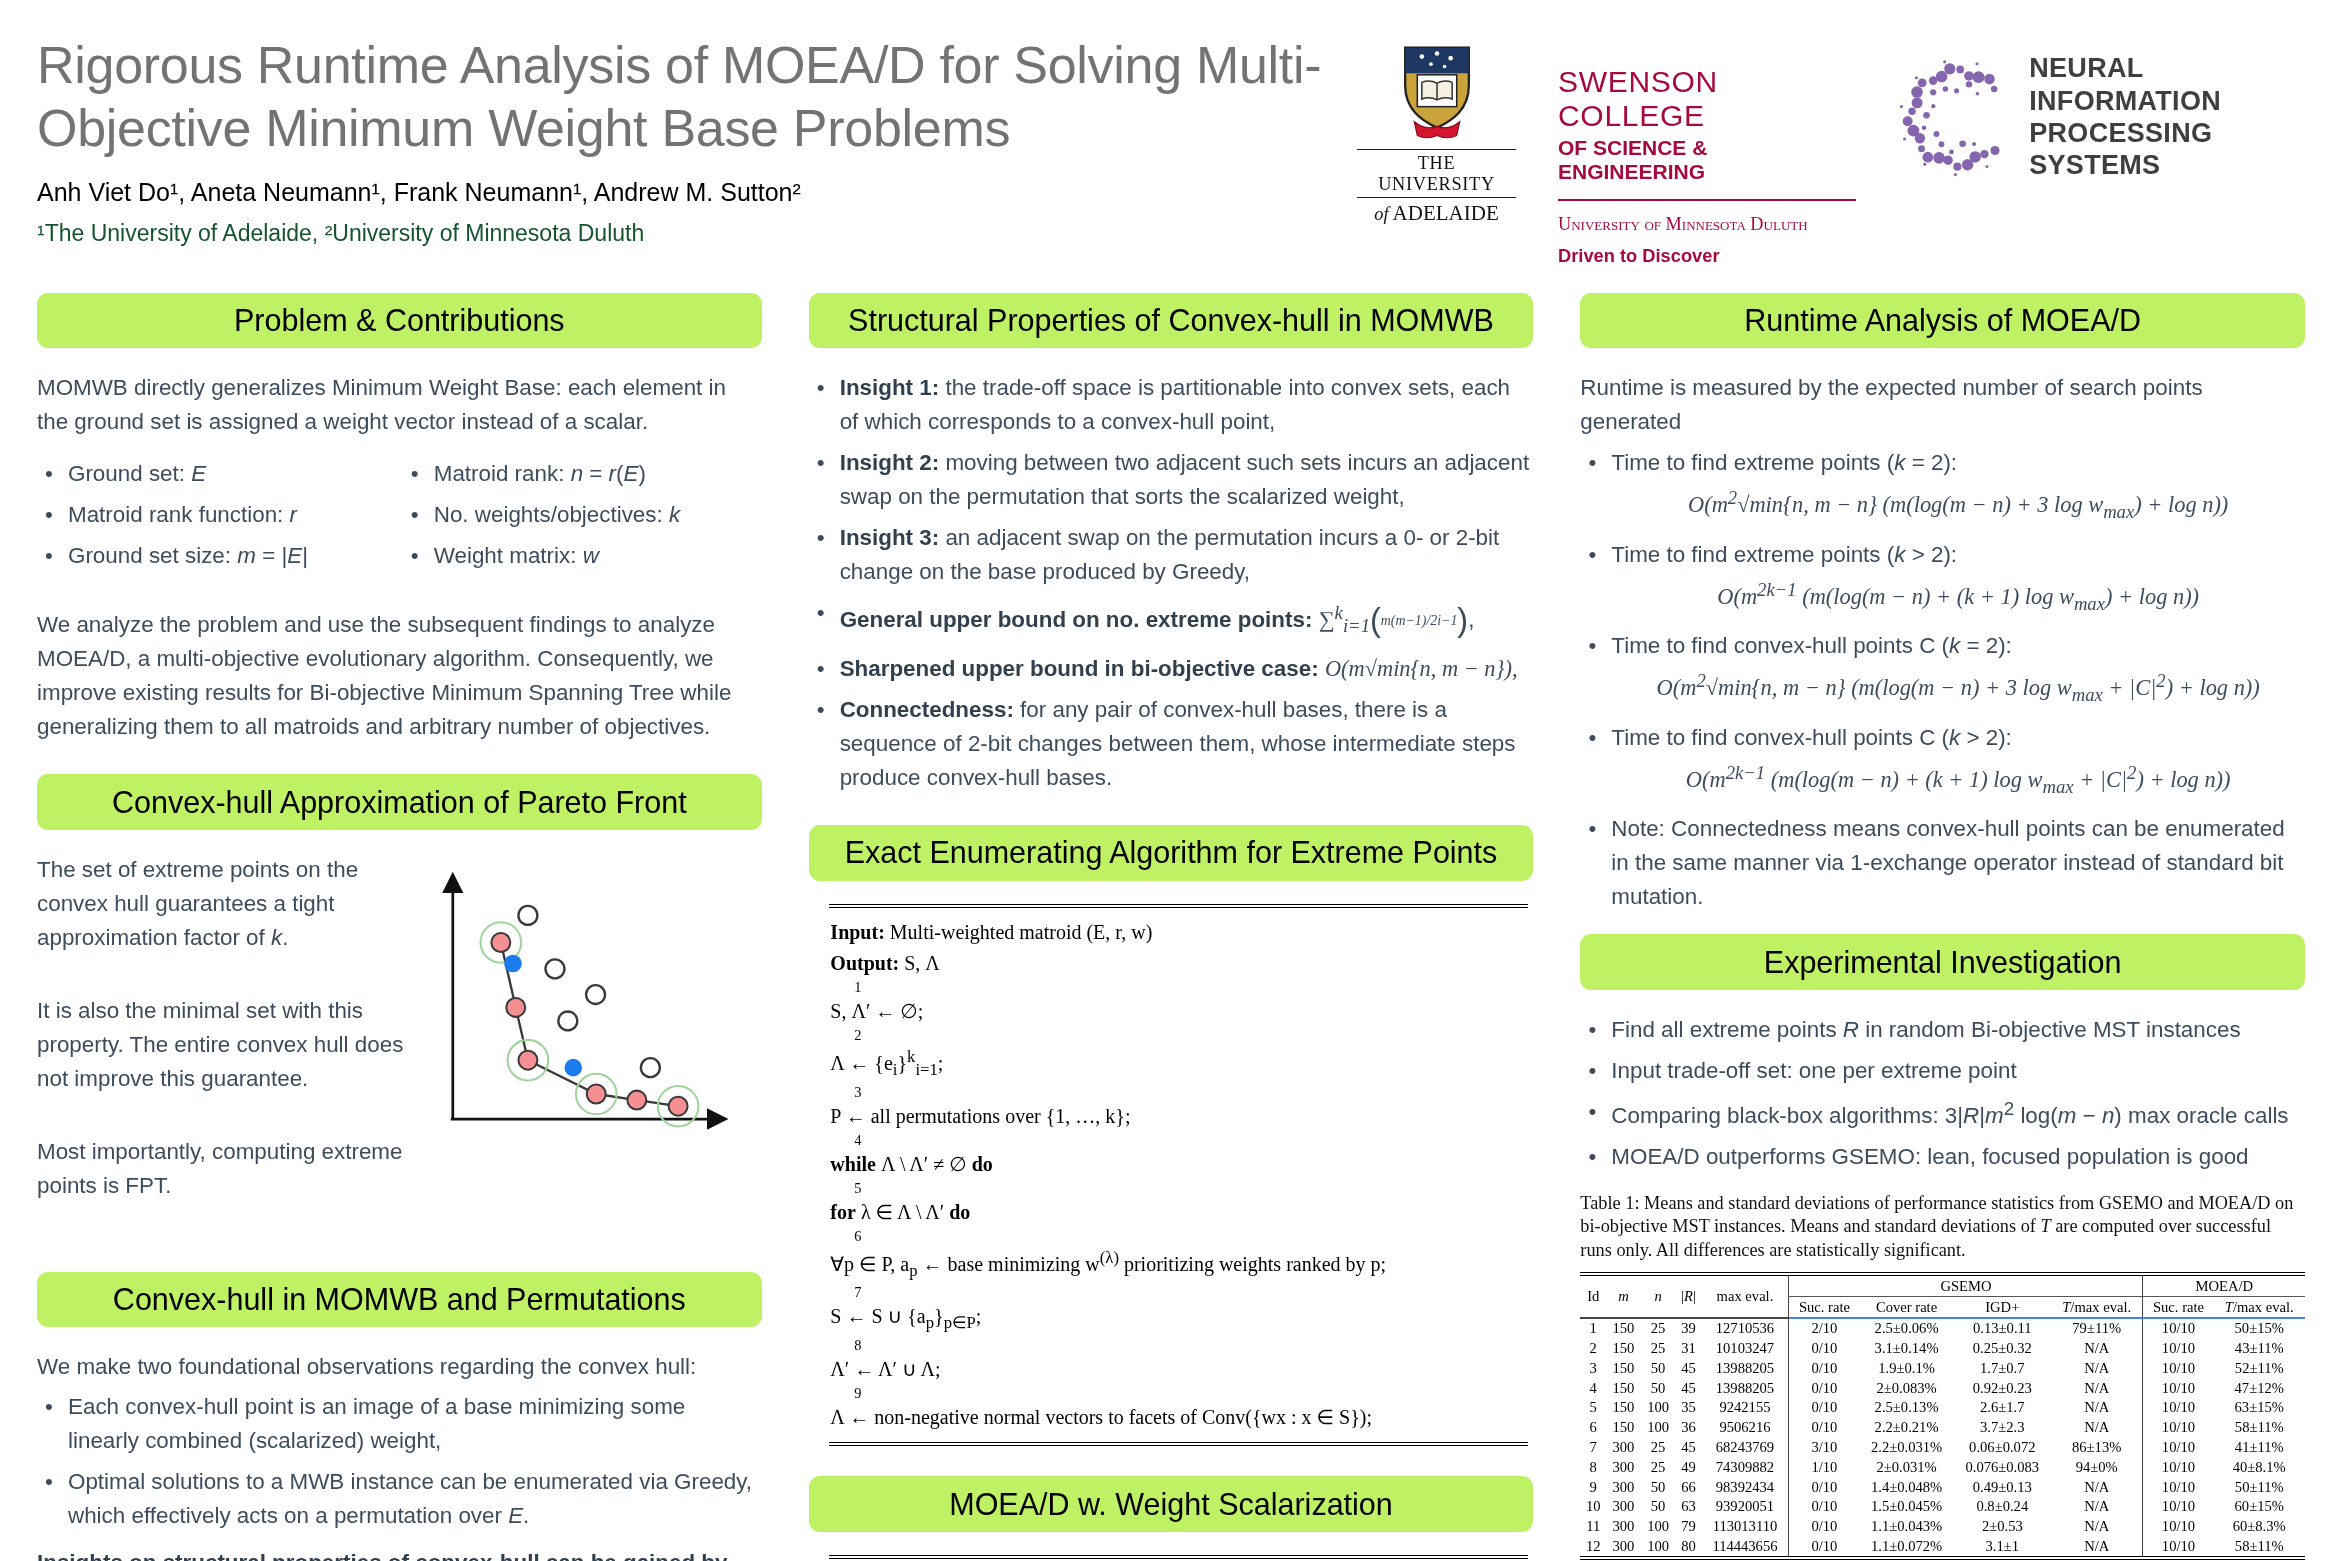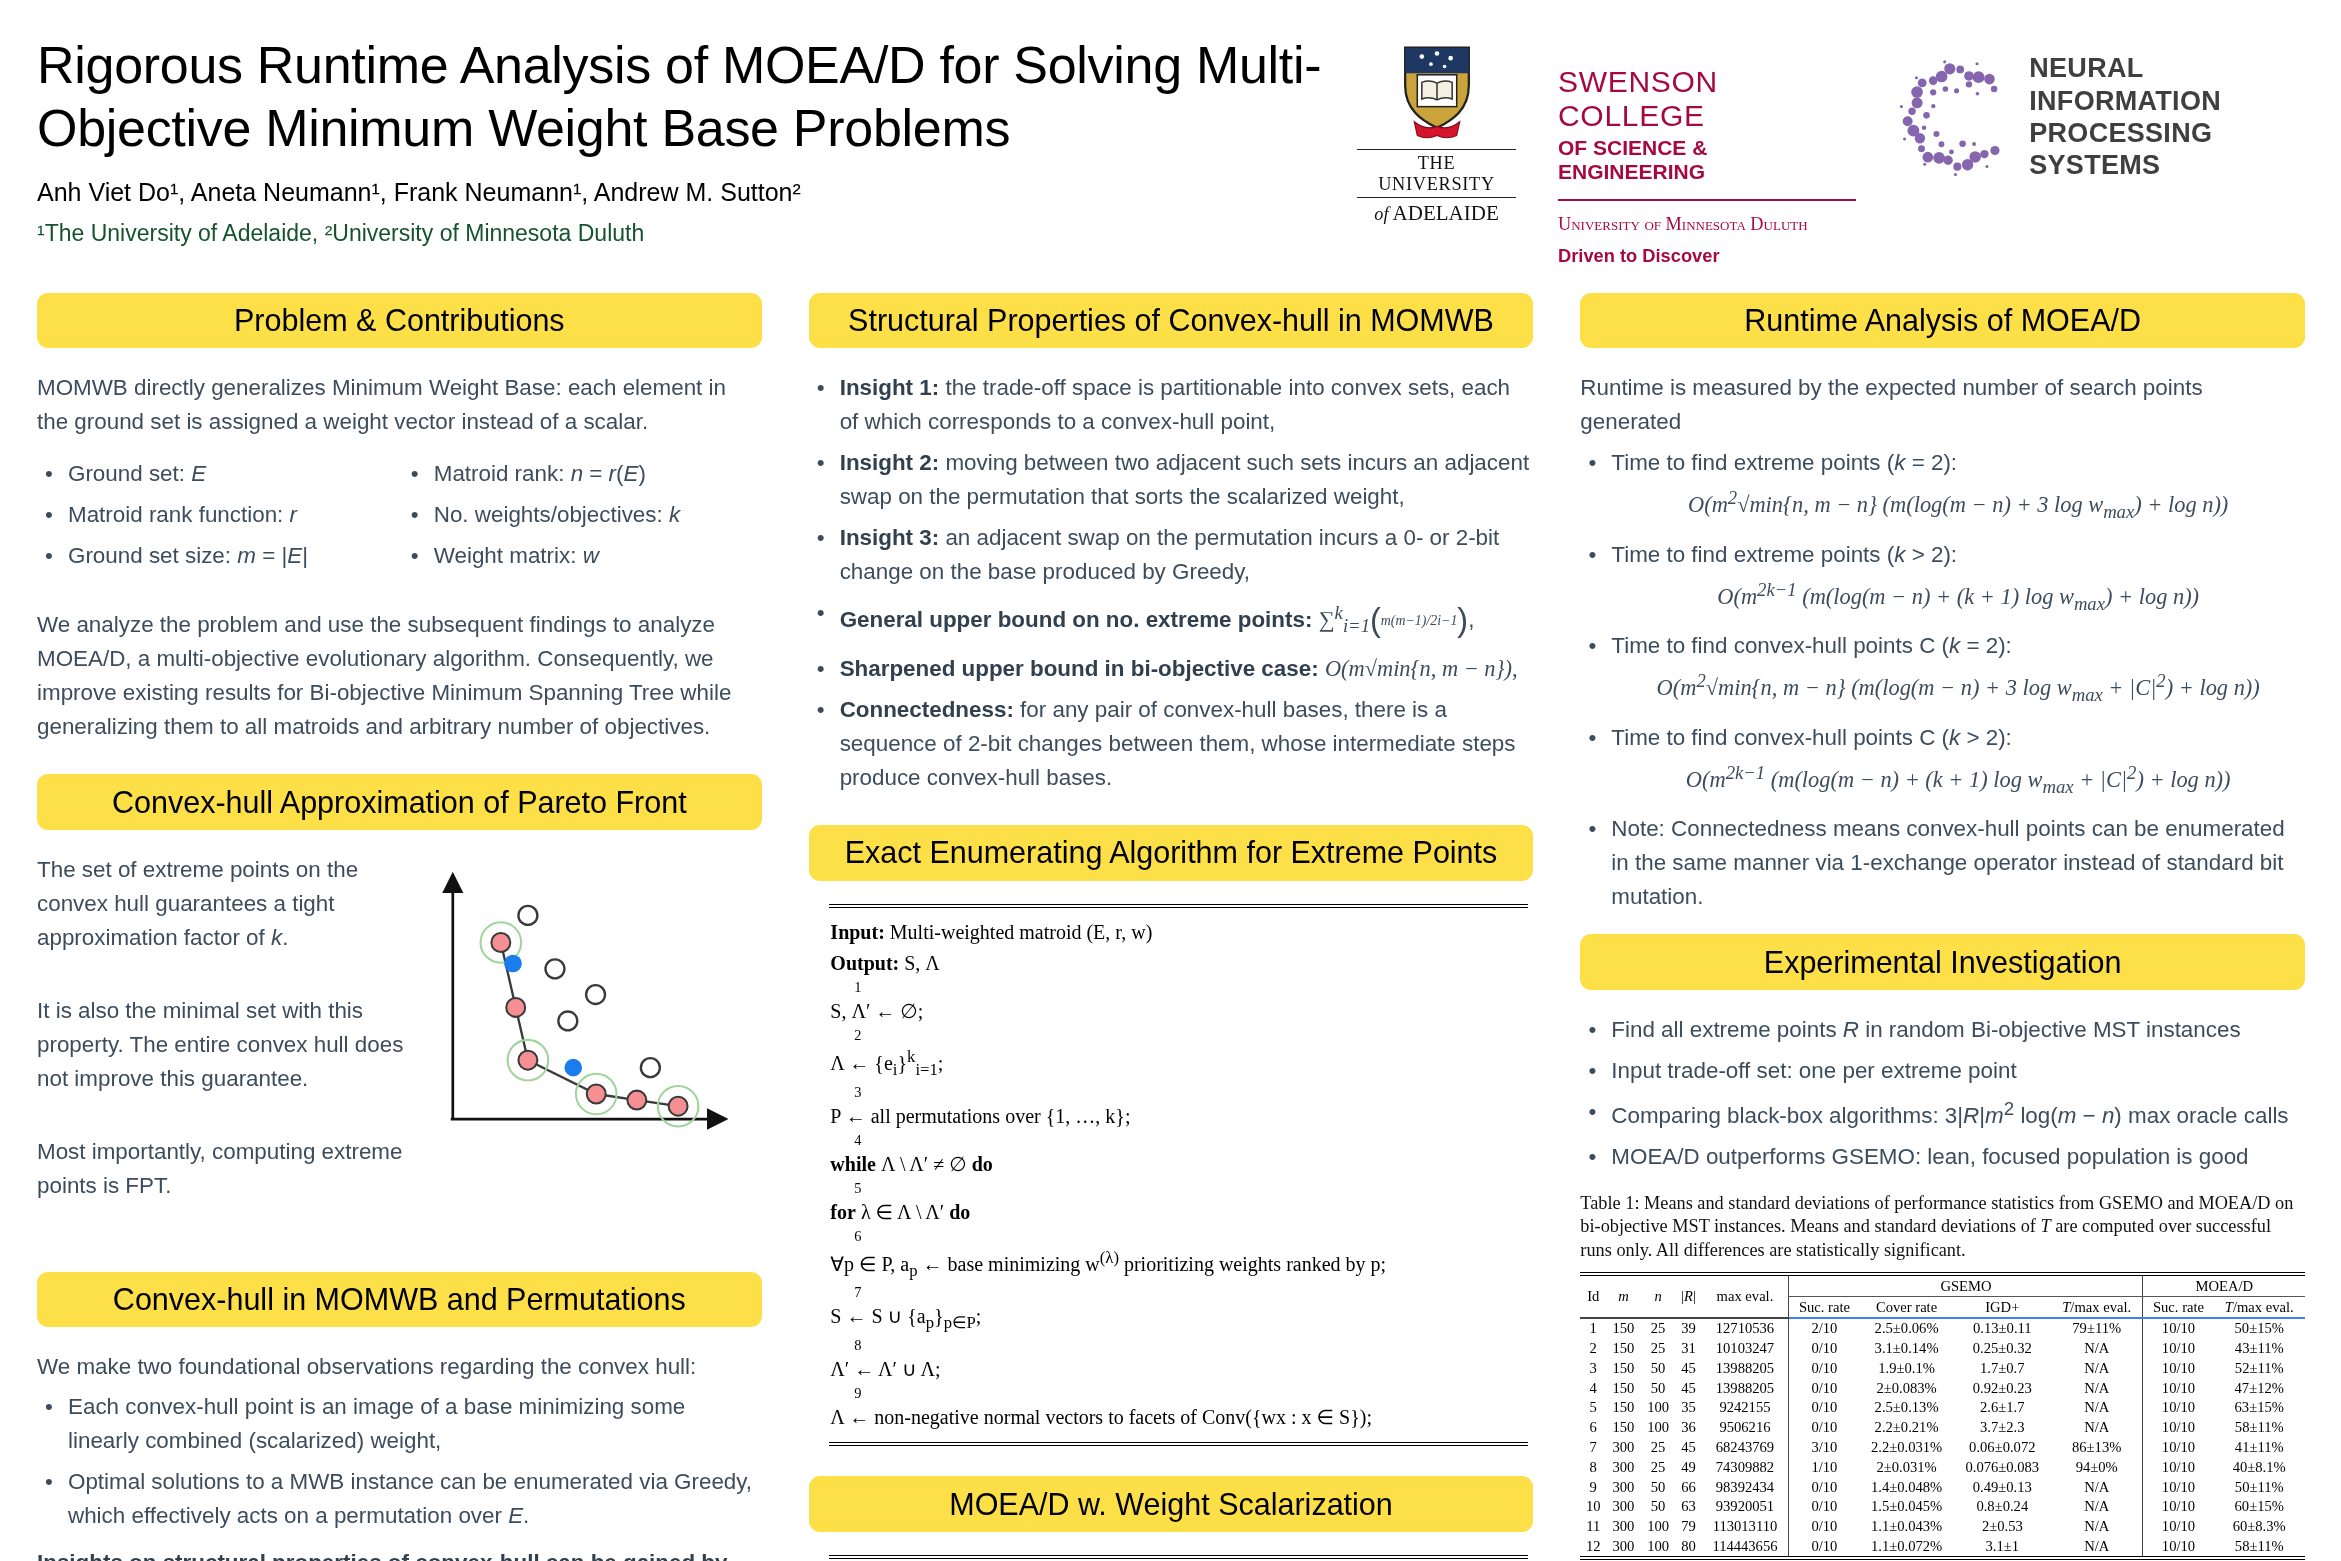--- a/index.html
+++ b/index.html
@@ -1,39 +1,39 @@
 <!DOCTYPE html>
 <html style="font-size:11px"><head>
 <meta charset="utf-8">
 <style>
   html,body{margin:0;padding:0;background:#ffffff;}
   .poster{width:2342px;min-height:1561px;box-sizing:border-box;padding:34px 37px 20.3px;
           font-family:"Liberation Sans",sans-serif;color:#111;}
   
   .hdr{display:flex;justify-content:space-between;align-items:flex-start;margin-bottom:26px;}
   .titleblock{max-width:1389px;}
-  .title{font-size:52px;line-height:1.22;font-weight:500;color:#000000;letter-spacing:-0.3px;}
+  .title{font-size:52px;line-height:1.22;font-weight:500;color:#737373;letter-spacing:-0.3px;}
   .authors{font-size:25px;margin-top:17.6px;color:#000;}
   .affils{font-size:23px;margin-top:12.2px;color:#14532d;}
   .logos{display:flex;gap:42px;align-items:flex-start;margin-top:12.2px;}
   .logo-adelaide{width:159px;text-align:center;}
   .ua-l1{font-family:"Liberation Serif",serif;font-size:18.3px;letter-spacing:0.7px;
          border-top:1.4px solid #222;border-bottom:1.4px solid #222;padding:2.7px 0;margin-top:6.8px;}
   .ua-l2{font-family:"Liberation Serif",serif;font-size:21px;margin-top:2.7px;}
   .ua-l2 i{font-size:18.3px;}
   .logo-swenson{width:298px;color:#a6093d;padding-top:19px;}
   .sw-l1{font-size:30px;letter-spacing:0.7px;font-weight:400;}
   .sw-l2{font-size:21px;font-weight:700;margin-top:2.7px;border-bottom:2px solid #a6093d;padding-bottom:15px;}
   .sw-l3{font-family:"Liberation Serif",serif;font-size:18.3px;font-variant:small-caps;margin-top:13.6px;}
   .sw-l4{font-size:18.3px;font-weight:700;margin-top:9.5px;}
   .logo-neurips{display:flex;align-items:center;gap:12.2px;width:407px;padding-top:1.4px;}
   .np-text{font-size:27px;font-weight:600;color:#3f3f3f;line-height:1.2;letter-spacing:0.3px;}
   
   .cols{display:grid;grid-template-columns:1fr 1fr 1fr;gap:47px;}
-  .sec-h{background:#fde047;border-radius:11px;text-align:center;font-size:30.5px;font-weight:500;
+  .sec-h{background:#bef264;border-radius:11px;text-align:center;font-size:30.5px;font-weight:500;
          color:#000;padding:10.2px 5.4px;margin:0 0 23px 0;}
   .txt{font-size:22.4px;color:#3d4c5c;line-height:1.52;}
   .txt b{color:#31404e;}
   p.txt{margin:0 0 12.2px 0;}
   ul.blist{list-style:none;margin:5.4px 0 13.6px 0;padding:0;}
   ul.blist li{position:relative;padding-left:31px;margin-bottom:6.8px;}
   ul.blist li::before{content:"•";position:absolute;left:8.1px;top:0;}
   .twocol{display:flex;gap:6.8px;margin:9.5px 0 15px 0;}
   .twocol ul{flex:1;}
   .sect{margin-bottom:30px;}

